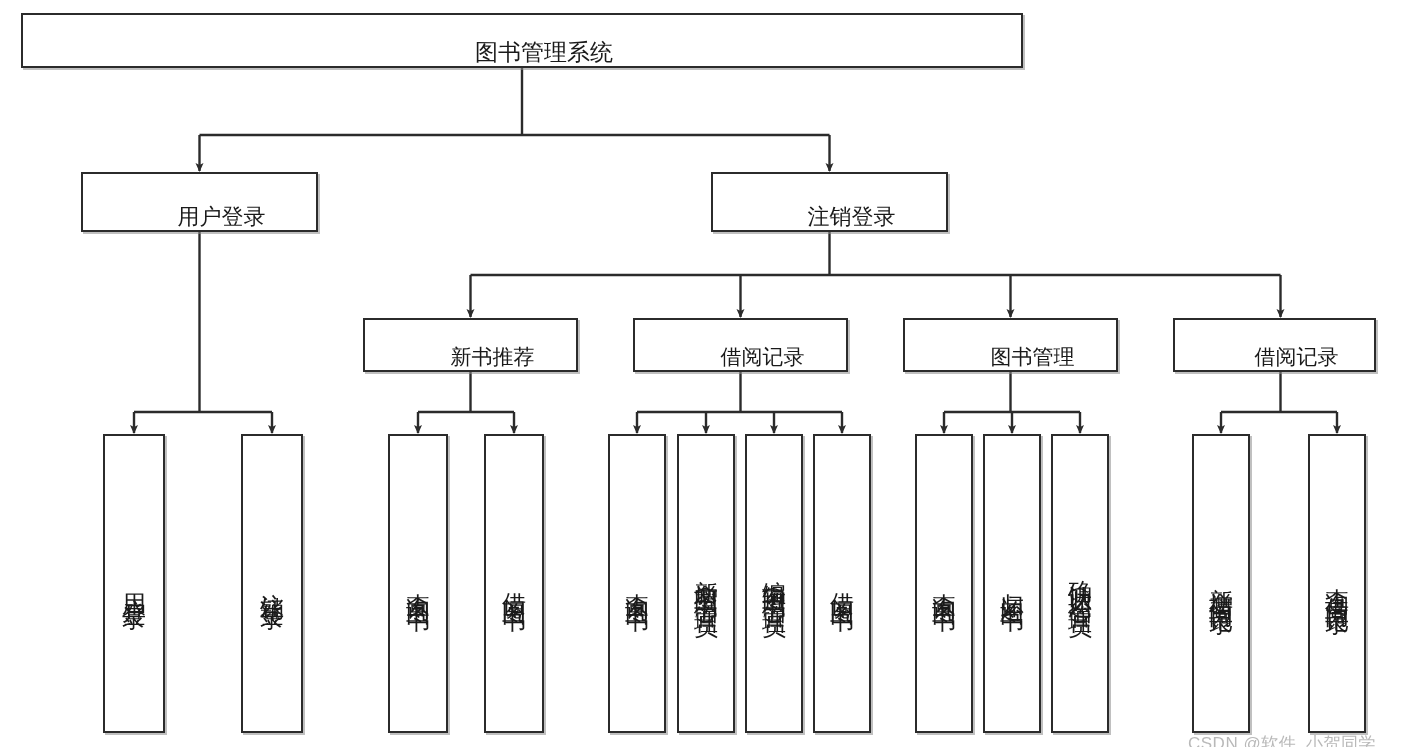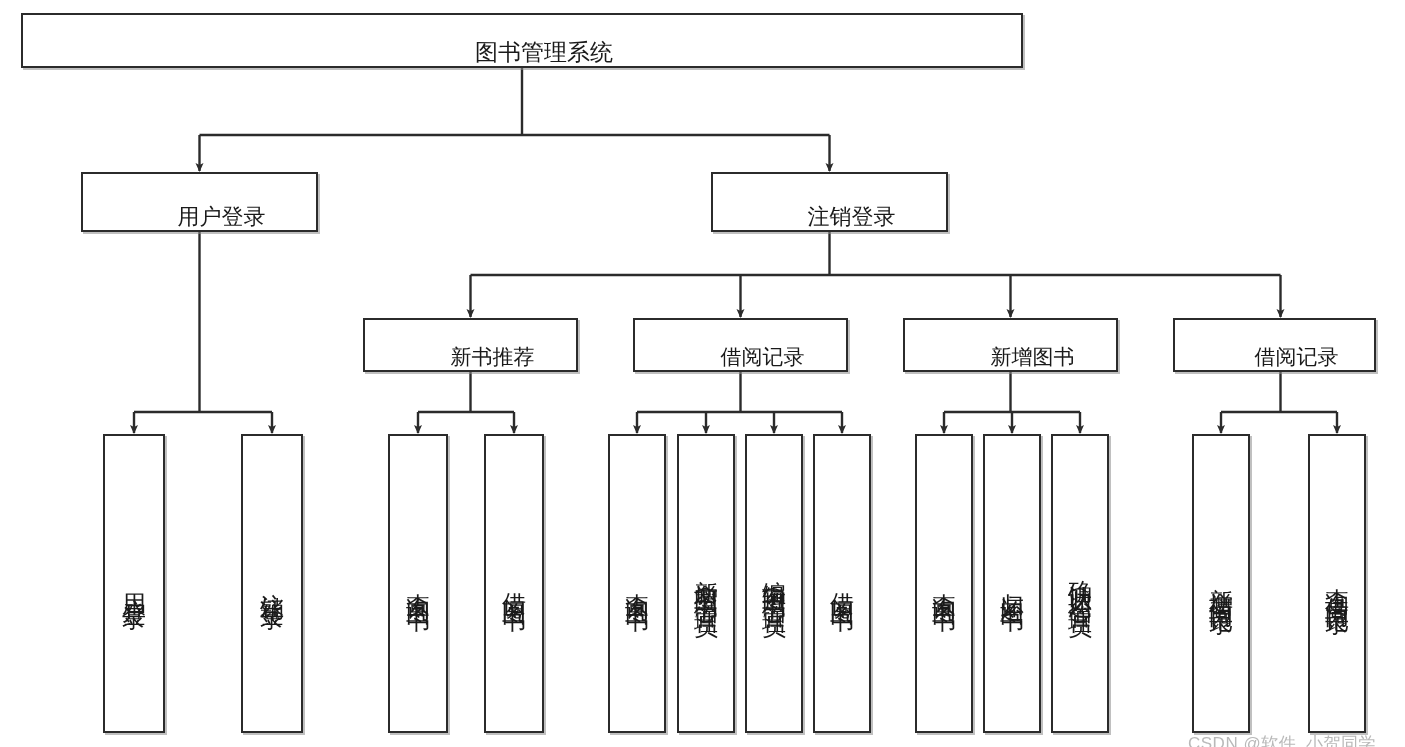--- a/index.html
+++ b/index.html
@@ -123,21 +123,21 @@
       <div class="node lvl2" style="left: 711px; top: 172px; width: 237px; height: 60px;">
         <span class="label">注销登录</span>
       </div>
       <div class="node lvl3" style="left: 363px; top: 318px; width: 215px; height: 54px;">
         <span class="label">新书推荐</span>
       </div>
       <div class="node lvl3" style="left: 633px; top: 318px; width: 215px; height: 54px;">
         <span class="label">借阅记录</span>
       </div>
       <div class="node lvl3" style="left: 903px; top: 318px; width: 215px; height: 54px;">
-        <span class="label">新增图书</span>
+        <span class="label">图书管理</span>
       </div>
       <div class="node lvl3" style="left: 1173px; top: 318px; width: 203px; height: 54px;">
         <span class="label">借阅记录</span>
       </div>
       <div class="node leaf" style="left: 103px; top: 434px; width: 62px; height: 299px;">
         <span class="label">用户登录</span>
       </div>
       <div class="node leaf" style="left: 241px; top: 434px; width: 62px; height: 299px;">
         <span class="label">注销登录</span>
       </div>

